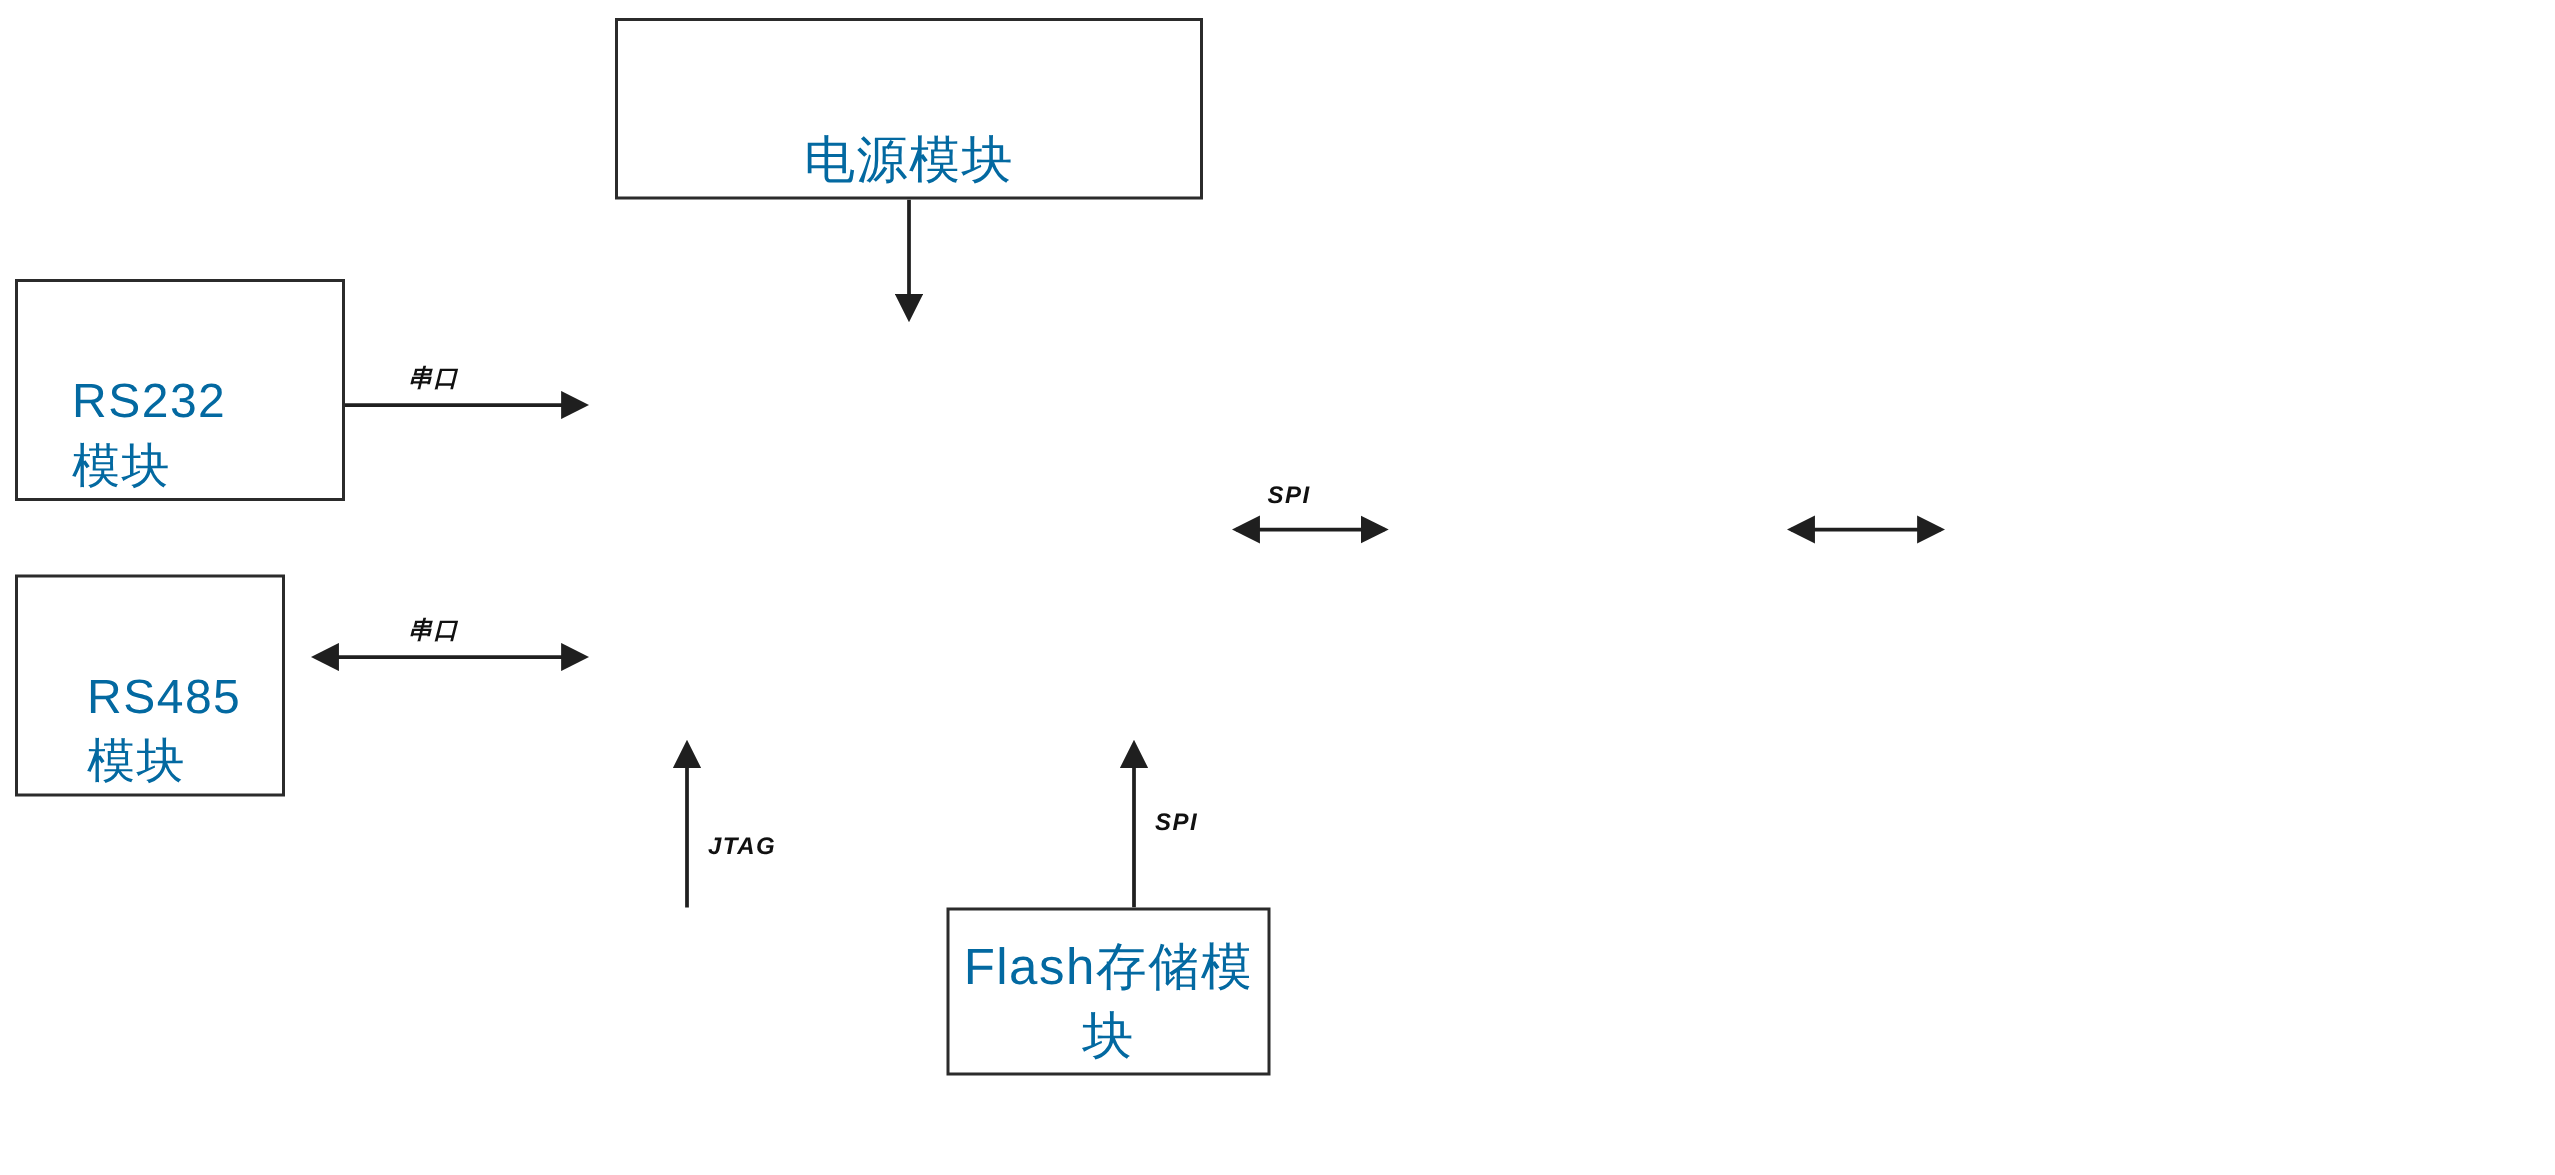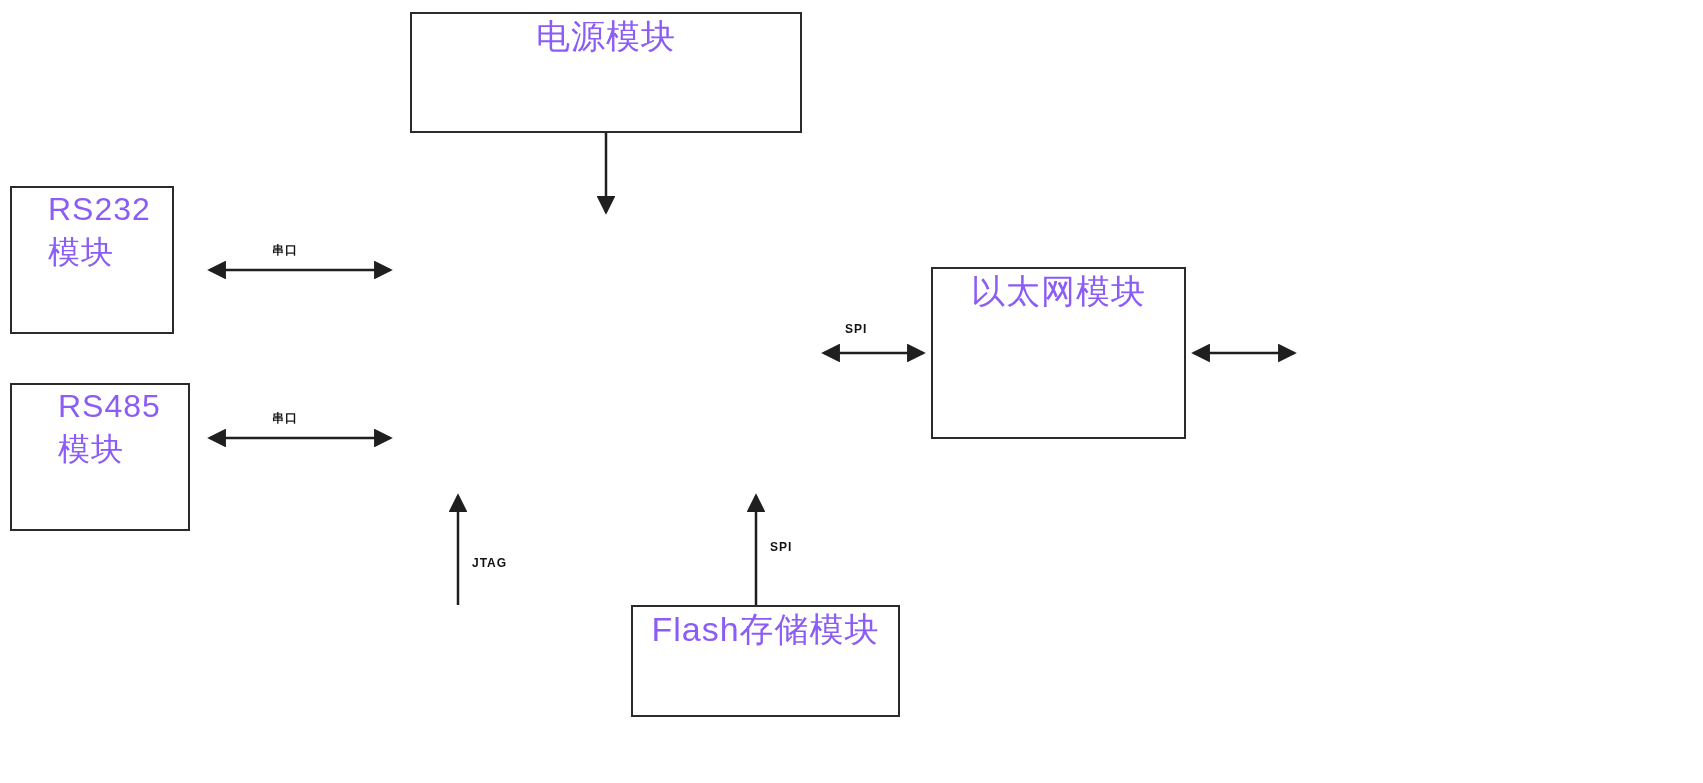--- a/index.html
+++ b/index.html
@@ -14,44 +14,45 @@
     height: 783px;
     background: #ffffff;
     overflow: hidden;
   }
   .node {
     position: absolute;
     border: 2px solid #2b2b2b;
     background: #ffffff;
     box-sizing: border-box;
     display: flex;
-    align-items: flex-start;
+    align-items: flex-end;
     justify-content: center;
-    color: #8b5cf6;
+    color: #0369a1;
     font-size: 34px;
     letter-spacing: 1px;
     text-align: center;
   }
   .node .label {
     white-space: pre-line;
     line-height: 1.35;
   }
   .node.left-align {
     justify-content: flex-start;
     padding-left: 46px;
     text-align: left;
     font-size: 32px;
   }
   .edge-label {
     position: absolute;
     color: #111111;
-    font-size: 12px;
+    font-size: 16px;
     font-weight: bold;
     letter-spacing: 1px;
     white-space: nowrap;
+    font-style: italic;
   }
   svg.wires {
     position: absolute;
     top: 0;
     left: 0;
     width: 1703px;
     height: 783px;
     pointer-events: none;
   }
   svg.wires line {
@@ -84,37 +85,34 @@
     <line x1="458" y1="605" x2="458" y2="496" marker-end="url(#ah)"></line>
 
     <line x1="756" y1="605" x2="756" y2="496" marker-end="url(#ah)"></line>
   </svg>
 
   <div class="node" style="left:410px; top:12px; width:392px; height:121px;">
     <span class="label">电源模块</span>
   </div>
 
 
-  <div class="node left-align" style="left:10px; top:186px; width:164px; height:148px;padding-left:36px;">
+  <div class="node left-align" style="left:10px; top:186px; width:220px; height:148px;padding-left:36px;">
     <span class="label">RS232
 模块</span>
   </div>
 
   <div class="node left-align" style="left:10px; top:383px; width:180px; height:148px;">
     <span class="label">RS485
 模块</span>
   </div>
 
-  <div class="node" style="left:931px; top:267px; width:255px; height:172px;">
-    <span class="label">以太网模块</span>
-  </div>
 
 
 
-  <div class="node" style="left:631px; top:605px; width:269px; height:112px;">
+  <div class="node" style="left:631px; top:605px; width:216px; height:112px;">
     <span class="label">Flash存储模块</span>
   </div>
 
   <div class="edge-label" style="left:272px; top:242px;">串口</div>
 
   <div class="edge-label" style="left:272px; top:410px;">串口</div>
 
   <div class="edge-label" style="left:845px; top:322px;">SPI</div>
 
   <div class="edge-label" style="left:472px; top:556px;">JTAG</div>

